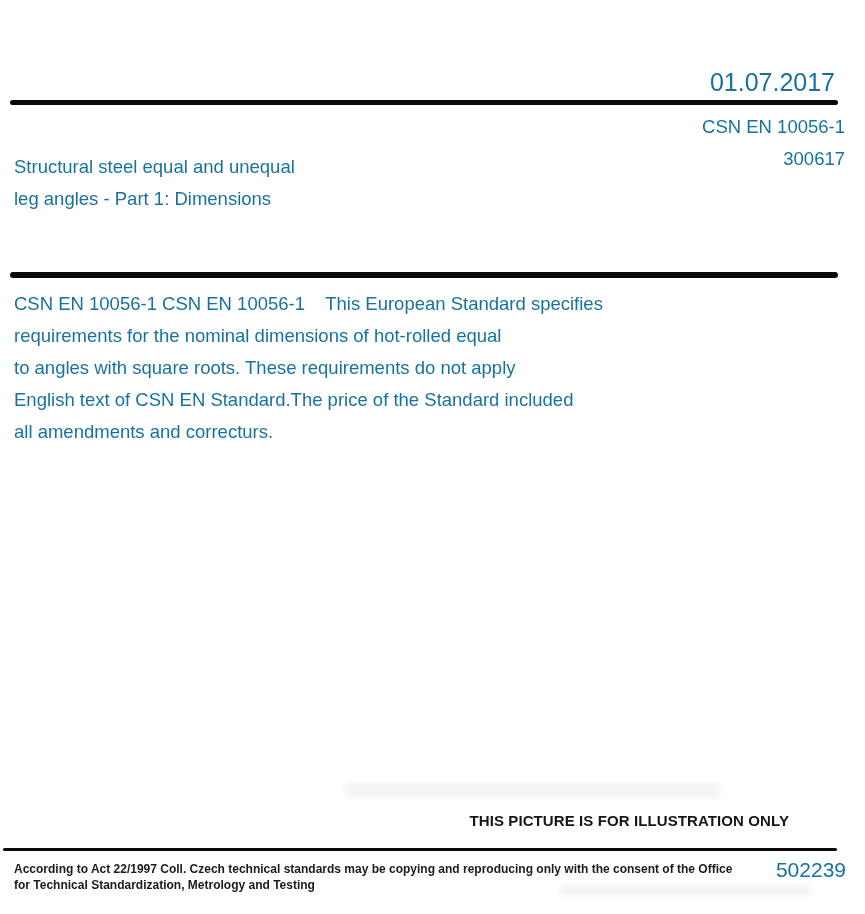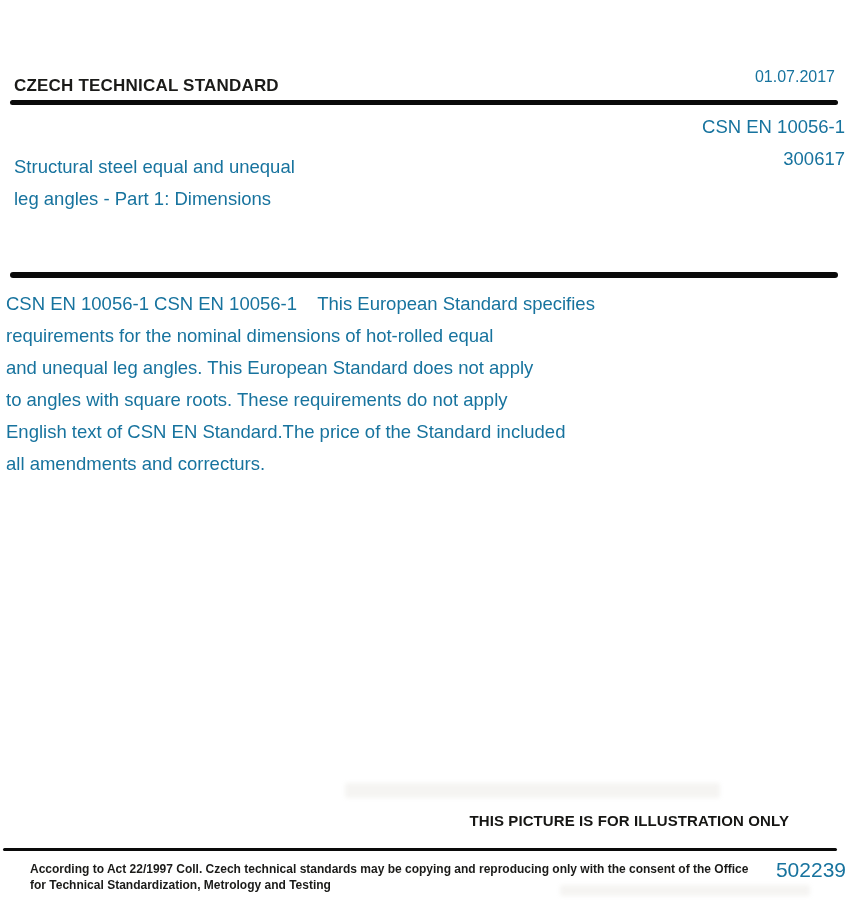--- a/index.html
+++ b/index.html
@@ -29,21 +29,21 @@
     left: 14px; top: 76px;
     font-size: 17px;
     font-weight: 700;
     letter-spacing: 0.2px;
     color: var(--ink, #1b1b19);
     white-space: nowrap;
   }
   .issue-date {
     position: absolute;
     right: 30px; top: 68px;
-    font-size: 16px;
+    font-size: 25px;
     color: var(--accent, #17739e);
     white-space: nowrap;
   }
 
   .title-left {
     position: absolute;
     left: 14px;
     font-size: 18.5px;
     color: var(--accent, #17739e);
     white-space: nowrap;
@@ -55,21 +55,21 @@
     font-size: 18.5px;
     color: var(--accent, #17739e);
     text-align: right;
     white-space: nowrap;
   }
   .row-1 { top: 116px; }
   .row-2 { top: 148px; }
 
   .abstract {
     position: absolute;
-    left: 6px; top: 288px;
+    left: 14px; top: 288px;
     width: 760px;
     font-size: 18.5px;
     line-height: 32px;
     color: var(--accent, #17739e);
   }
   .abstract-line { white-space: pre-wrap; }
 
   .ghost {
     position: absolute;
     background: rgba(186, 176, 166, 0.14);
@@ -90,53 +90,51 @@
   }
 
   .legal {
     position: absolute;
     left: 14px; top: 861px;
     font-size: 12px;
     font-weight: 700;
     line-height: 16px;
     color: var(--ink, #1b1b19);
   }
-  .legal-line { white-space: nowrap; margin-left: 16px; }
+  .legal-line { white-space: nowrap; }
 
   .order-number {
     position: absolute;
     right: 19px; top: 858px;
     font-size: 21px;
     color: var(--accent, #17739e);
     white-space: nowrap;
   }
 </style>
 </head>
 <body>
 
 <div class="page">
 
-  <div class="header-label">CZECH TECHNICAL STANDARD</div>
 
   <div class="issue-date">01.07.2017</div>
 
   <div class="rule rule-header"></div>
 
   <div class="title-left row-1">Structural steel equal and unequal</div>
   <div class="title-left row-2">leg angles - Part 1: Dimensions</div>
 
   <div class="title-right row-1">CSN EN 10056-1</div>
   <div class="title-right row-2">300617</div>
 
   <div class="rule rule-title"></div>
 
   <div class="abstract">
     <div class="abstract-line">CSN EN 10056-1 CSN EN 10056-1    This European Standard specifies</div>
     <div class="abstract-line">requirements for the nominal dimensions of hot-rolled equal</div>
-    <div class="abstract-line">and unequal leg angles. This European Standard does not apply</div>
     <div class="abstract-line">to angles with square roots. These requirements do not apply</div>
     <div class="abstract-line">English text of CSN EN Standard.The price of the Standard included</div>
     <div class="abstract-line">all amendments and correcturs.</div>
   </div>
 
   <div class="ghost ghost-1"></div>
 
   <div class="illustration-note">THIS PICTURE IS FOR ILLUSTRATION ONLY</div>
 
   <div class="rule rule-footer"></div>

